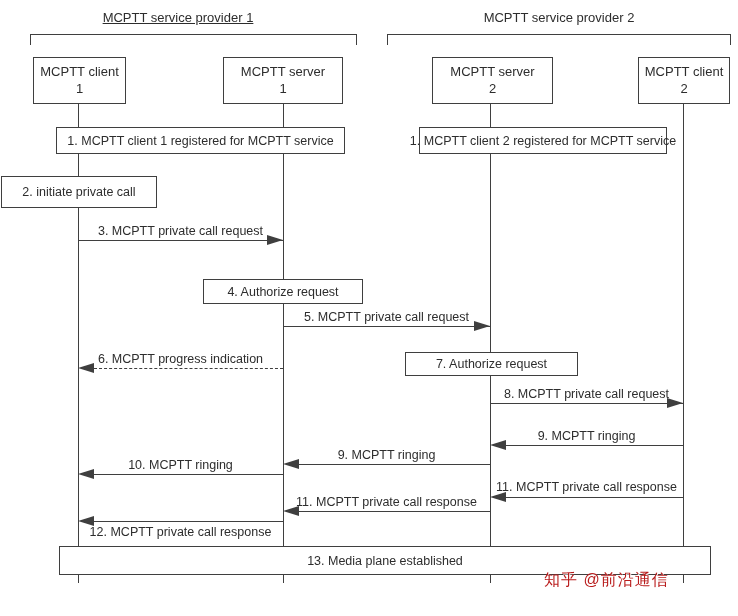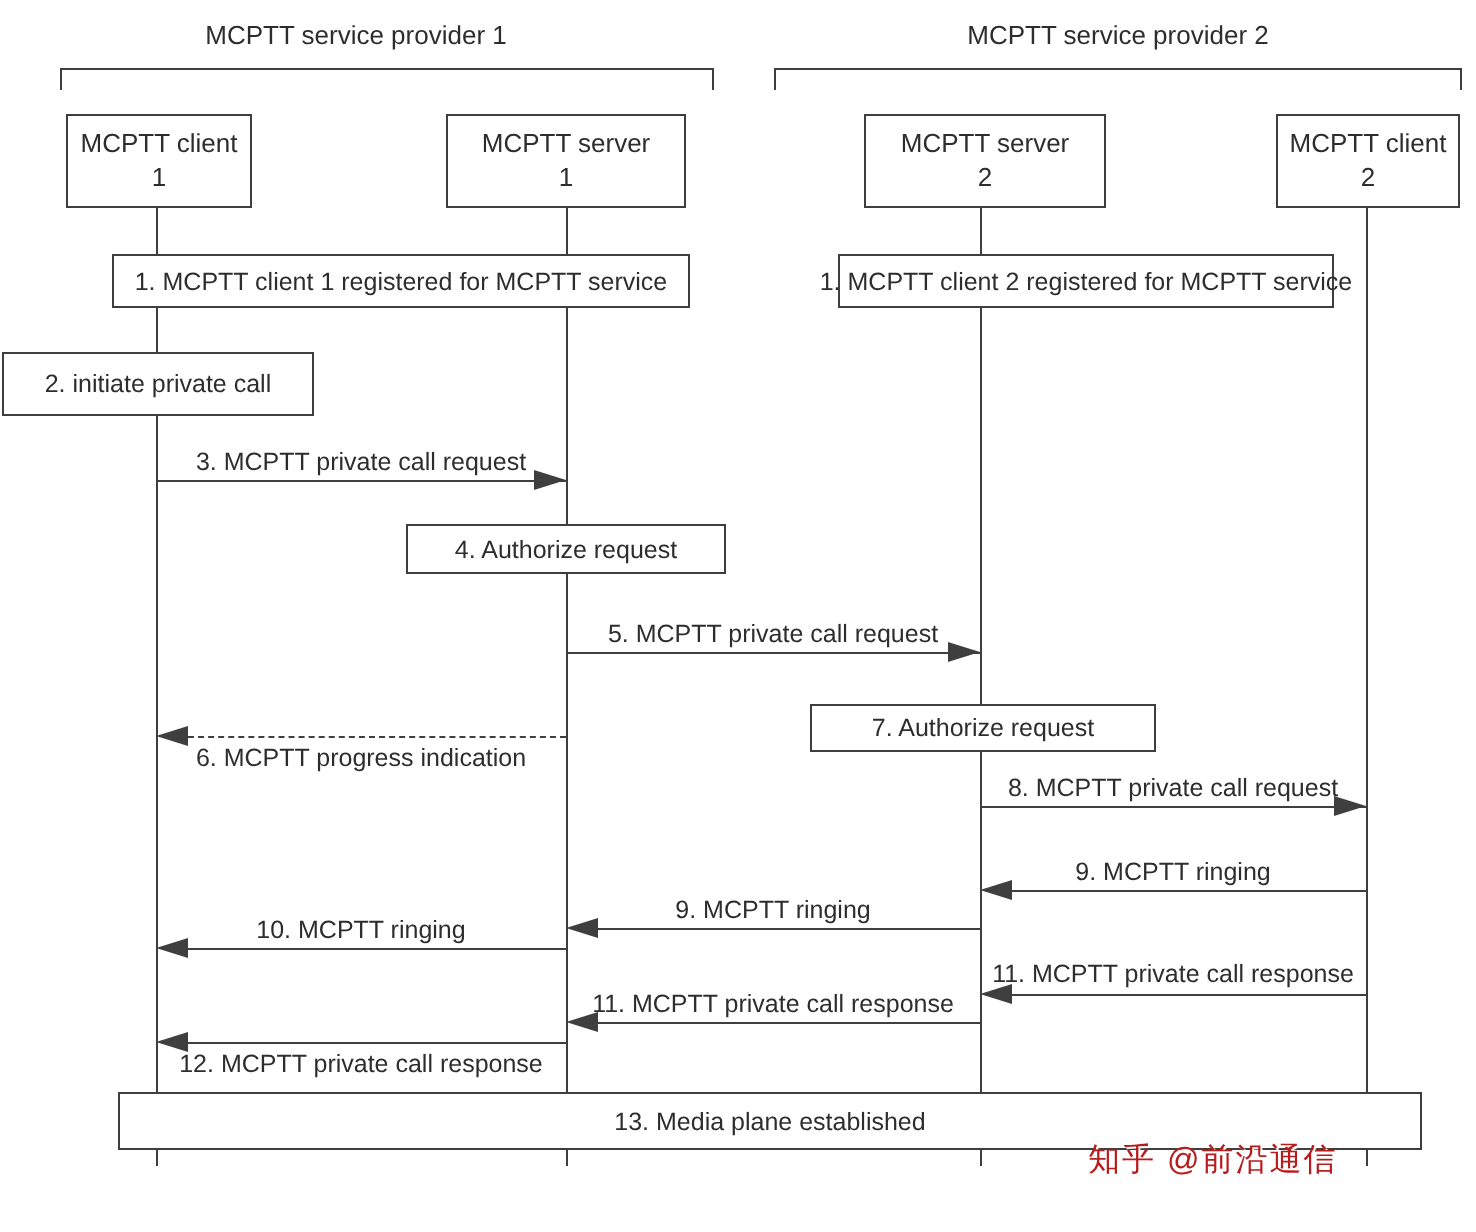--- a/index.html
+++ b/index.html
@@ -96,21 +96,21 @@
     text-shadow: 1px 1px 0 rgba(255,255,255,0.9);
     white-space: nowrap;
     z-index: 4;
   }
 </style>
 </head>
 <body>
 
 <div class="stage">
 
-  <div class="provider-label" style="left:58px; top:10px; width:240px;">MCPTT service provider 1</div>
+  <div class="provider-label" style="left:58px; top:10px; width:240px;text-decoration:underline;">MCPTT service provider 1</div>
   <div class="provider-label" style="left:439px; top:10px; width:240px;">MCPTT service provider 2</div>
 
   <div class="bracket" style="left:30px; top:34px; width:327px;"></div>
   <div class="bracket" style="left:387px; top:34px; width:344px;"></div>
 
   <div class="lifeline" style="left:78px;  top:103px; height:480px;"></div>
   <div class="lifeline" style="left:283px; top:103px; height:480px;"></div>
   <div class="lifeline" style="left:490px; top:103px; height:480px;"></div>
   <div class="lifeline" style="left:683px; top:103px; height:480px;"></div>
 
@@ -133,27 +133,27 @@
 
   <div class="note-box" style="left:56px; top:127px; width:289px; height:27px;">1. MCPTT client 1 registered for MCPTT service</div>
   <div class="note-box" style="left:419px; top:127px; width:248px; height:27px;">1. MCPTT  client 2 registered for MCPTT service</div>
 
   <div class="note-box" style="left:1px; top:176px; width:156px; height:32px;">2. initiate private call</div>
 
   <div class="msg-label" style="left:78px; top:224px; width:205px;">3. MCPTT private call request</div>
   <div class="msg-line" style="left:78px; top:240px; width:205px;"></div>
   <div class="arrowhead right" style="left:267px; top:235px;"></div>
 
-  <div class="note-box" style="left:203px; top:262px; width:160px; height:25px;">4. Authorize request</div>
+  <div class="note-box" style="left:203px; top:279px; width:160px; height:25px;">4. Authorize request</div>
 
   <div class="msg-label" style="left:283px; top:310px; width:207px;">5. MCPTT private call request</div>
   <div class="msg-line" style="left:283px; top:326px; width:207px;"></div>
   <div class="arrowhead right" style="left:474px; top:321px;"></div>
 
-  <div class="msg-label" style="left:78px; top:352px; width:205px;margin-top:20px;">6. MCPTT progress indication</div>
+  <div class="msg-label" style="left:78px; top:352px; width:205px;">6. MCPTT progress indication</div>
   <div class="msg-line dashed" style="left:94px; top:368px; width:189px;"></div>
   <div class="arrowhead left" style="left:78px; top:363px;"></div>
 
   <div class="note-box" style="left:405px; top:352px; width:173px; height:24px;">7. Authorize request</div>
 
   <div class="msg-label" style="left:490px; top:387px; width:193px;">8. MCPTT private call request</div>
   <div class="msg-line" style="left:490px; top:403px; width:193px;"></div>
   <div class="arrowhead right" style="left:667px; top:398px;"></div>
 
   <div class="msg-label" style="left:490px; top:429px; width:193px;">9. MCPTT ringing</div>

